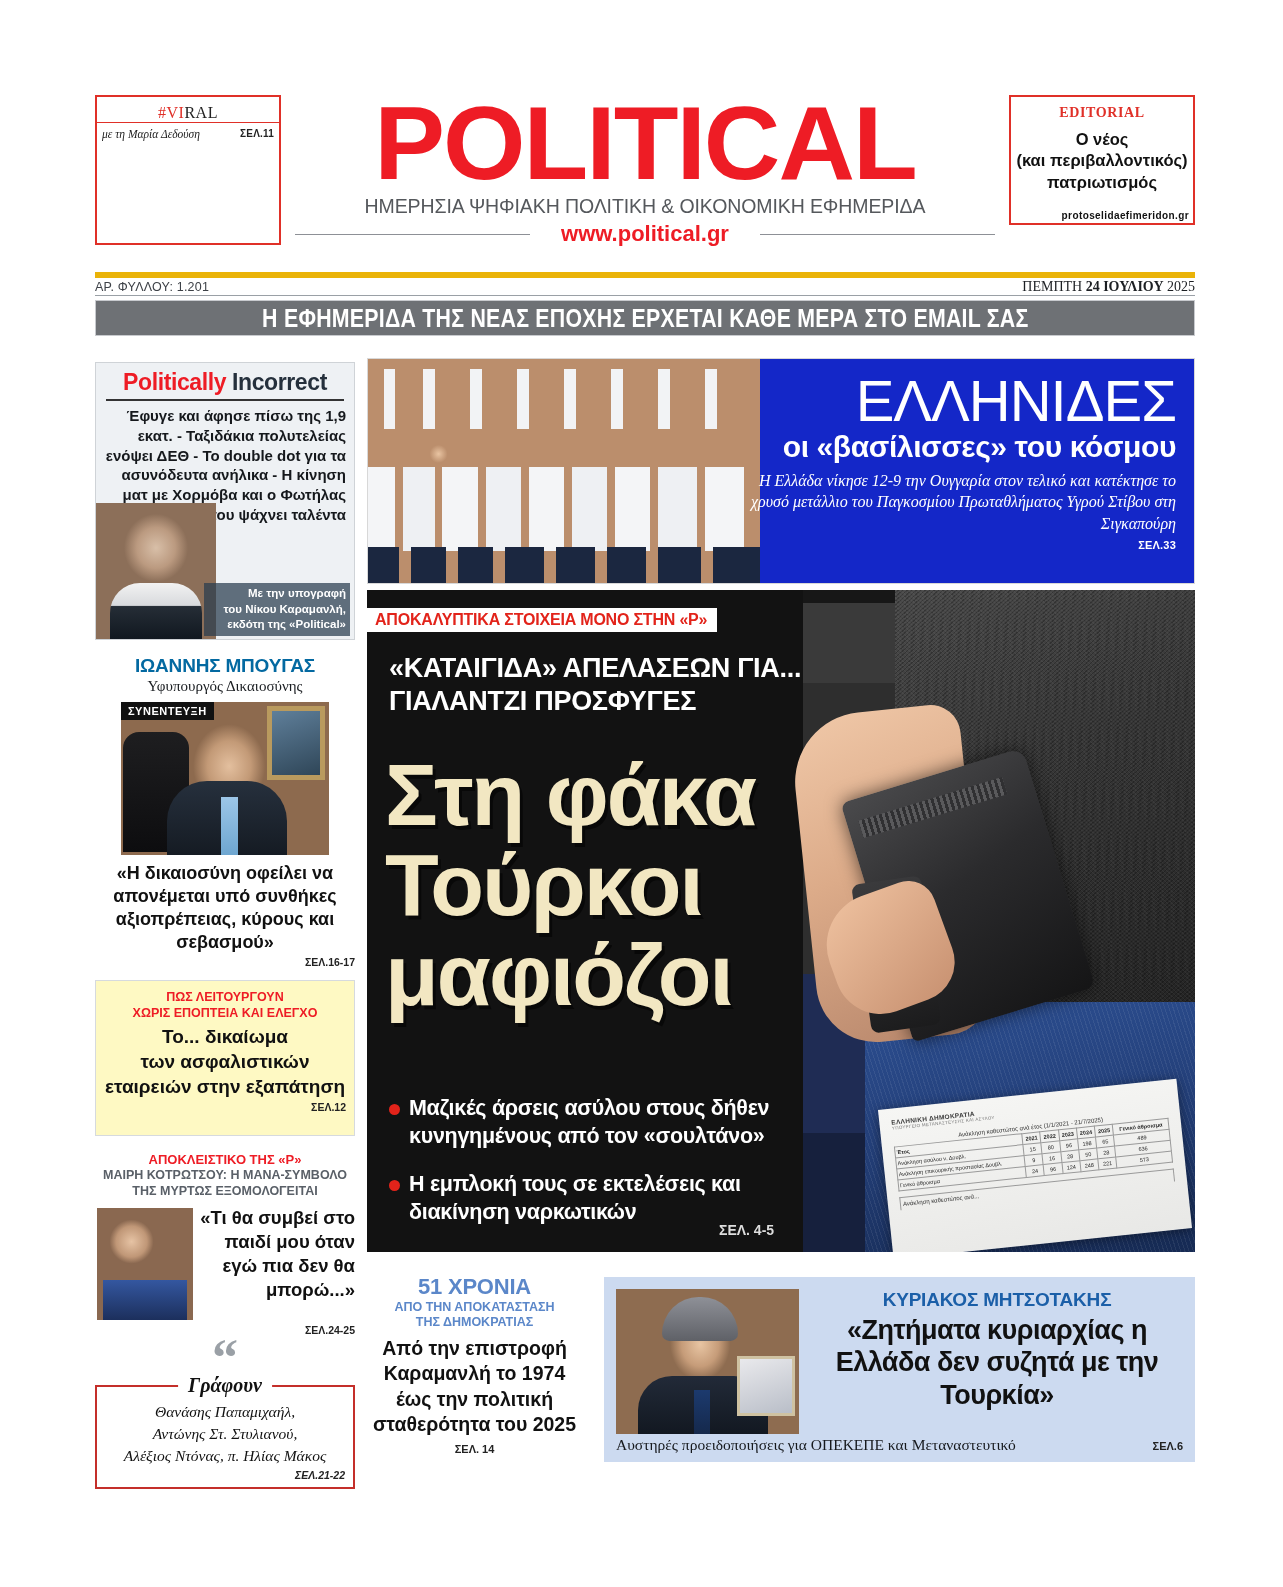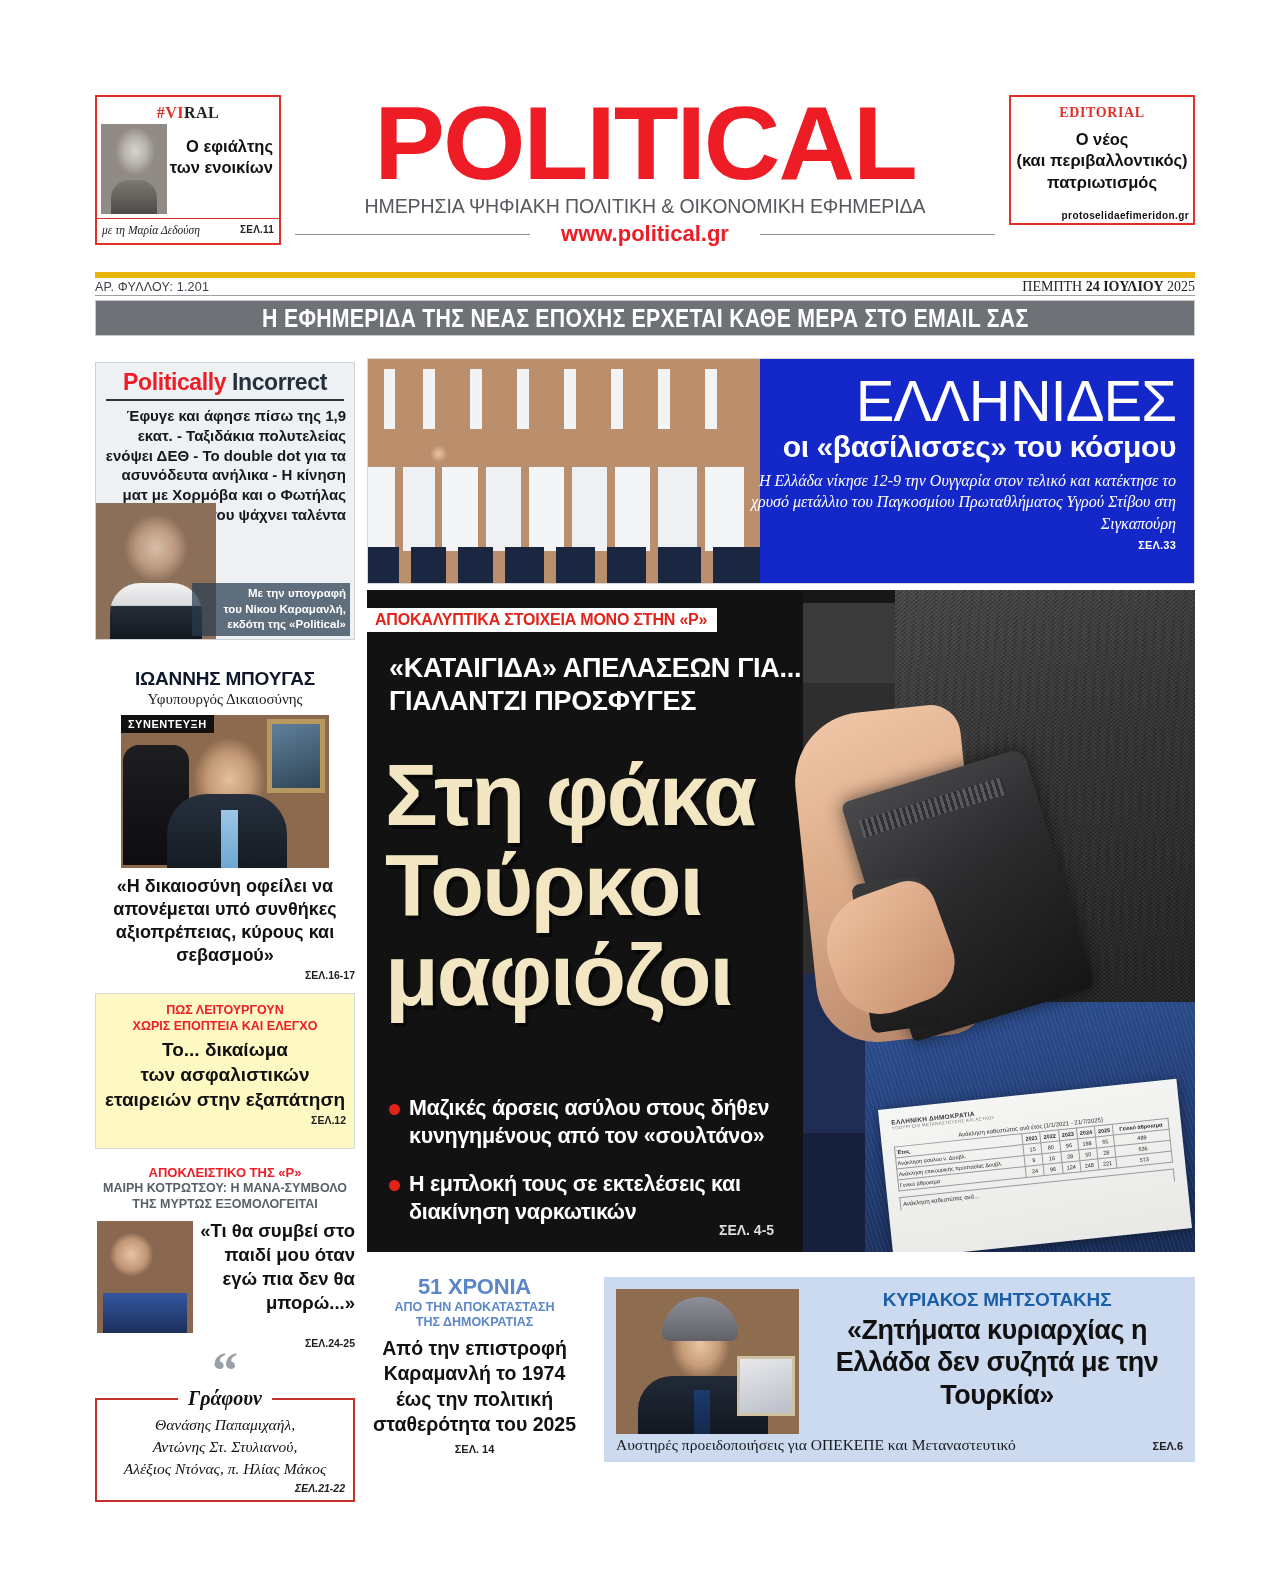--- a/index.html
+++ b/index.html
@@ -11,21 +11,21 @@
   }
   .page { position: relative; width: 1283px; height: 1587px; background:#fff; }
 
   
   .masthead { position:absolute; left:95px; top:95px; width:1100px; height:175px; }
 
   .viral-box {
     position:absolute; left:0; top:0; width:186px; height:150px;
     border:2px solid #e03028; background:#fff;
   }
-  .viral-tag { text-align:center; font-size:16px; font-weight:bold; letter-spacing:.5px;
+  .viral-tag { text-align:center; font-size:16px; font-weight:normal; letter-spacing:.5px;
                margin-top:7px; font-family:"Liberation Serif", serif; }
   .viral-tag .hash { color:#e03028; }
   .viral-tag .rest { color:#222; }
   .viral-body { position:relative; height:96px; }
   .viral-photo {
     position:absolute; left:4px; top:2px; width:66px; height:90px;
     background:
       radial-gradient(ellipse 20px 24px at 52% 30%, #d8d4d0 0%, #b9b4af 55%, #908b86 100%),
       linear-gradient(180deg,#cfcbc7 0%, #9b9691 60%, #6e6965 100%);
     overflow:hidden;
@@ -113,27 +113,27 @@
       radial-gradient(ellipse 32px 34px at 50% 33%, #d8bfa8 0%, #bb9a80 60%, #8c6f59 100%),
       linear-gradient(180deg,#2a3a4a 0%, #1a2530 100%);
     overflow:hidden;
   }
   .pi-photo::after{
     content:""; position:absolute; left:14px; bottom:0; width:92px; height:56px;
     background:linear-gradient(180deg,#f2f2f2 0%, #d8dadd 40%, #252d36 42%, #111820 100%);
     border-radius:30px 30px 0 0;
   }
   .pi-credit {
-    position:absolute; right:4px; bottom:3px; width:158px; text-align:right;
+    position:absolute; right:4px; bottom:3px; width:146px; text-align:right;
     color:#fff; font-size:11.5px; font-weight:bold; line-height:1.35;
     background:rgba(40,60,78,.72); padding:3px 4px;
   }
 
-  .bougas-name { text-align:center; margin-top:28px; font-size:19px; font-weight:bold;
-                 color:#0f172a; letter-spacing:-.2px; }
+  .bougas-name { text-align:center; margin-top:15px; font-size:19px; font-weight:bold;
+                 color:#0369a1; letter-spacing:-.2px; }
   .bougas-role { text-align:center; font-family:"Liberation Serif", serif; font-size:15px;
                  color:#1a1d21; margin-top:1px; }
   .bougas-photo {
     position:relative; margin:7px auto 0; width:208px; height:153px;
     background:
       radial-gradient(ellipse 36px 42px at 52% 42%, #e3bf9e 0%, #c39a77 60%, #8d6a4e 100%),
       linear-gradient(180deg,#9b8a74 0%, #6d6152 50%, #3a342c 100%);
     overflow:hidden;
   }
   .bougas-photo .frame {
@@ -377,25 +377,20 @@
 </head>
 <body>
 
 <div class="page">
 
   <div class="masthead">
 
     <div class="viral-box">
       <div class="viral-tag">
         <span class="hash">#VI</span><span class="rest">RAL</span>
-      </div>
-      <div class="viral-body">
-        <div class="viral-photo"></div>
-        <div class="viral-headline" style="white-space:pre-line">Ο εφιάλτης
-των ενοικίων</div>
       </div>
       <div class="viral-foot">
         <span class="byline">με τη Μαρία Δεδούση</span>
         <span class="sel">ΣΕΛ.11</span>
       </div>
     </div>
 
     <div class="brand">
       <div class="brand-title">POLITICAL</div>
       <div class="brand-sub">ΗΜΕΡΗΣΙΑ ΨΗΦΙΑΚΗ ΠΟΛΙΤΙΚΗ &amp; ΟΙΚΟΝΟΜΙΚΗ ΕΦΗΜΕΡΙΔΑ</div>

